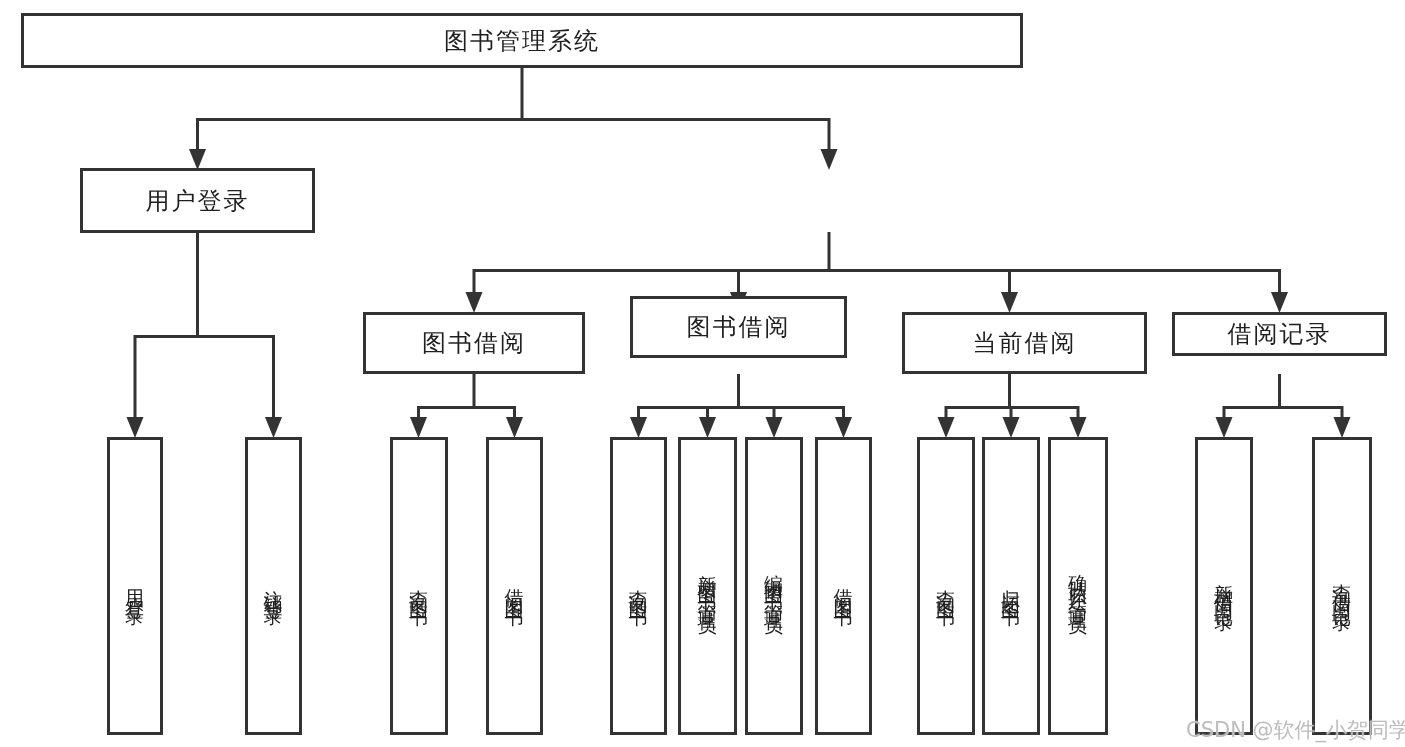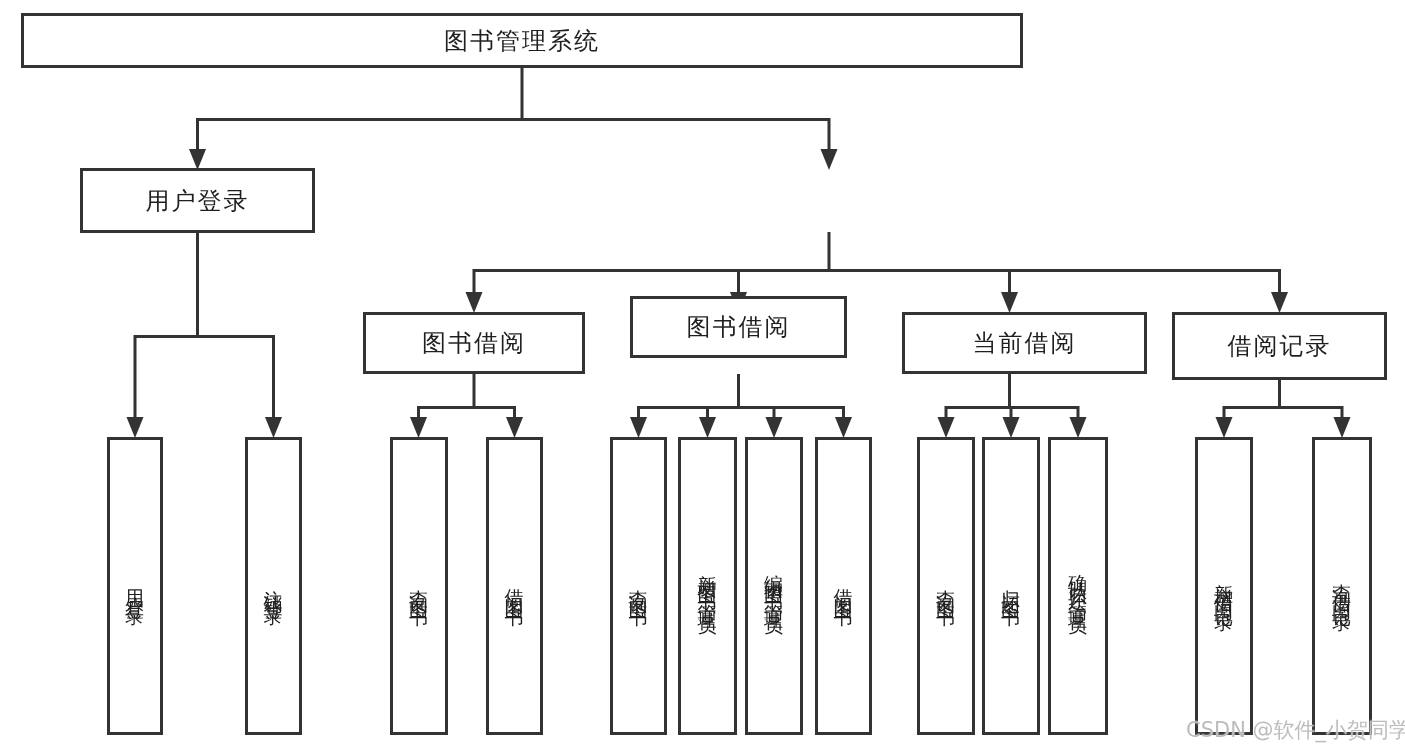--- a/index.html
+++ b/index.html
@@ -119,21 +119,21 @@
 
   <div class="node hbox" style="left:363px;top:312px;width:222px;height:62px">
     <span>图书借阅</span>
   </div>
   <div class="node hbox" style="left:630px;top:296px;width:217px;height:62px">
     <span>图书借阅</span>
   </div>
   <div class="node hbox" style="left:902px;top:312px;width:245px;height:62px">
     <span>当前借阅</span>
   </div>
-  <div class="node hbox" style="left:1172px;top:312px;width:215px;height:68px">
+  <div class="node hbox" style="left:1172px;top:312px;width:215px;height:44px">
     <span>借阅记录</span>
   </div>
 
   <div class="node vbox" style="left:107px;top:437px;width:56px;height:298px">
     <span>用户登录</span>
   </div>
   <div class="node vbox" style="left:245px;top:437px;width:57px;height:298px">
     <span>注销登录</span>
   </div>
 

